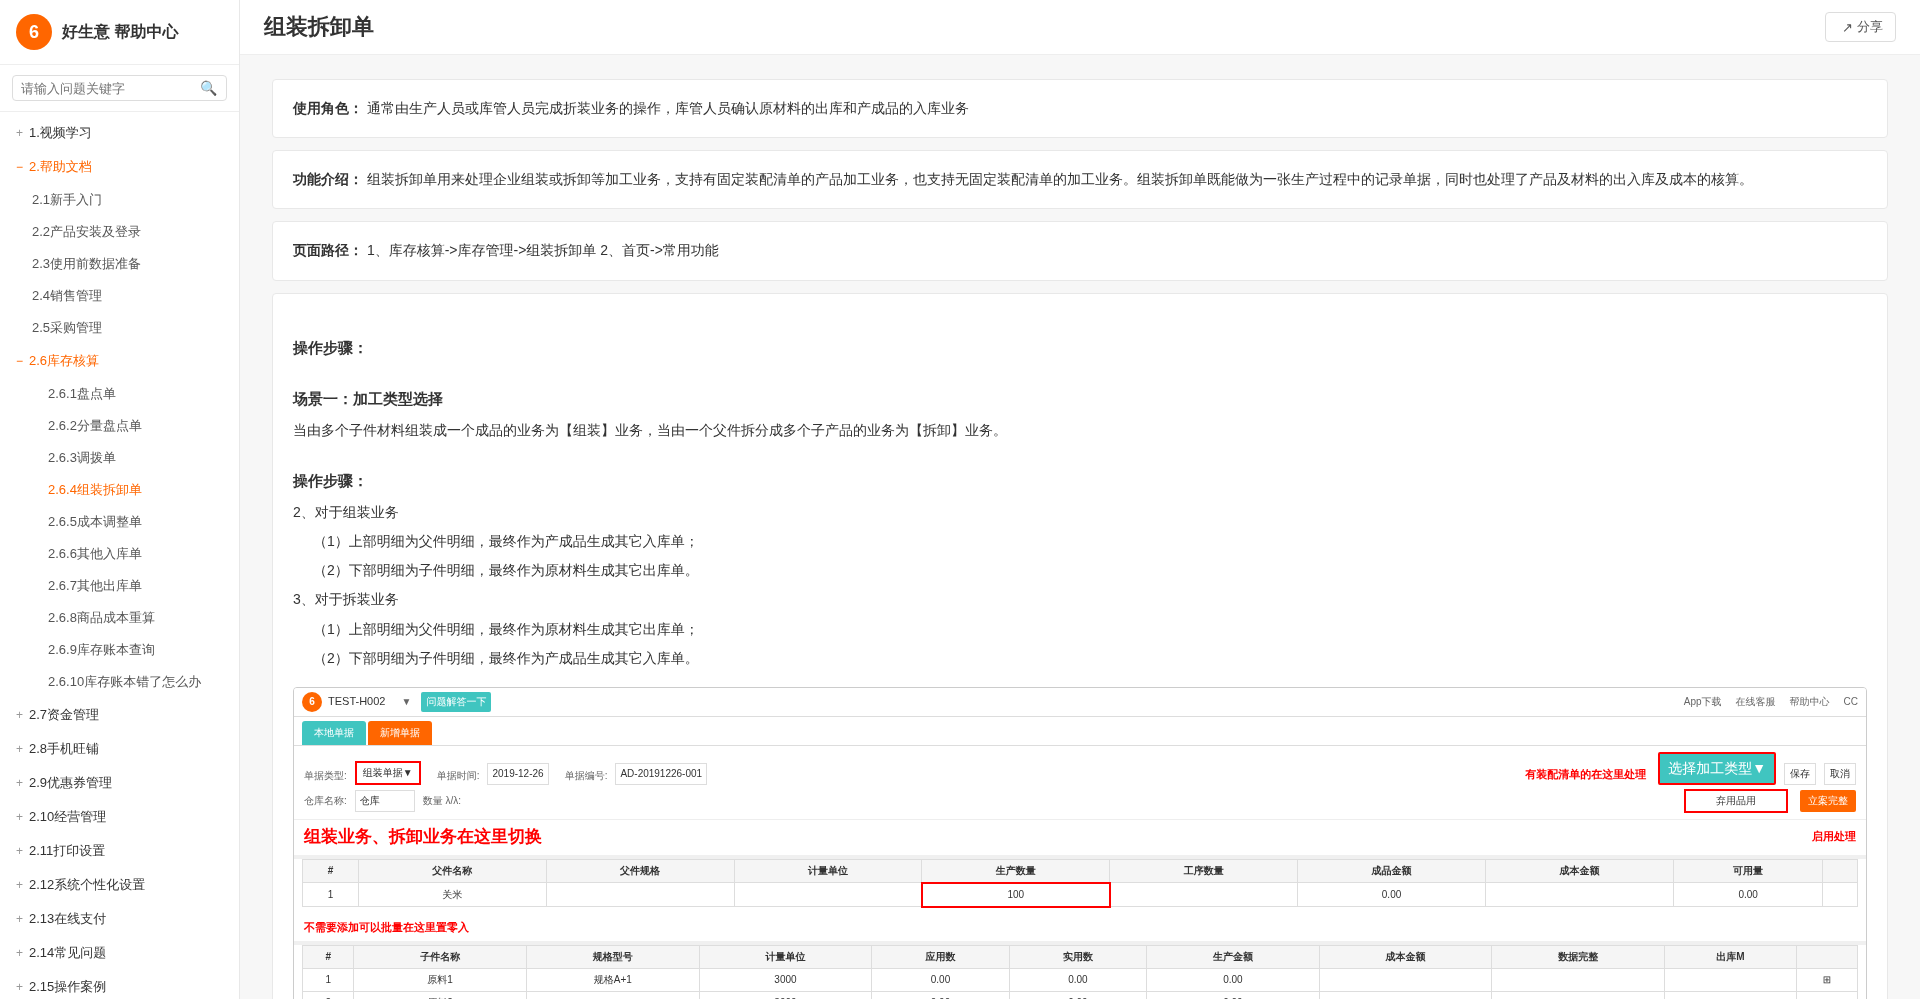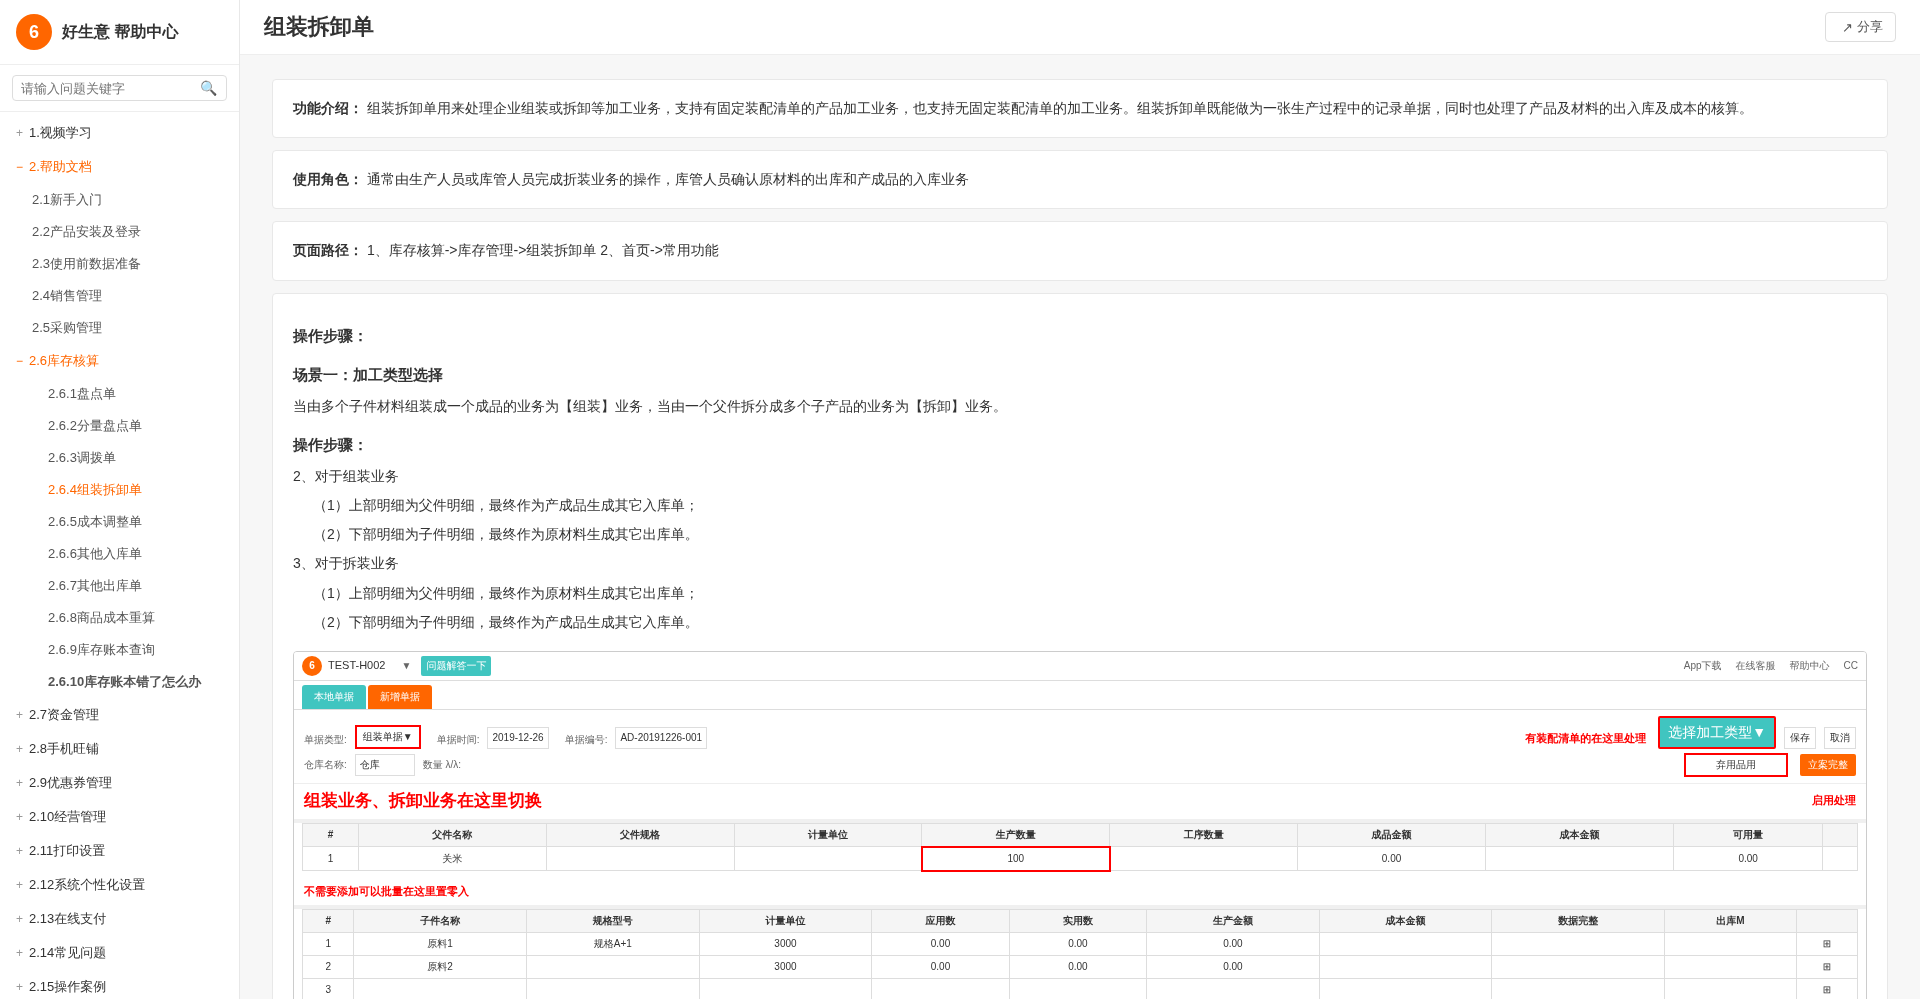--- a/index.html
+++ b/index.html
@@ -138,21 +138,21 @@
       font-size: 14px;
       line-height: 1.8;
       color: #333;
     }
 
     .bold { font-weight: bold; }
 
     .step-title {
       font-weight: bold;
       font-size: 15px;
-      margin: 12px 0 6px 0;
+      margin: 24px 0 6px 0;
       color: #333;
     }
 
     .step-sub {
       margin-left: 20px;
       margin-bottom: 4px;
       line-height: 1.8;
     }
 
     .step-num {
@@ -285,21 +285,21 @@
     </div>
     <div class="nav-sub-item" style="padding-left:48px;">
       <span>2.6.7其他出库单</span>
     </div>
     <div class="nav-sub-item" style="padding-left:48px;">
       <span>2.6.8商品成本重算</span>
     </div>
     <div class="nav-sub-item" style="padding-left:48px;">
       <span>2.6.9库存账本查询</span>
     </div>
-    <div class="nav-sub-item" style="padding-left:48px;font-weight:bold;">
+    <div class="nav-sub-item" style="padding-left:48px;">
       <span>2.6.10库存账本错了怎么办</span>
     </div>
 
     <div class="nav-item">
       <span class="prefix plus">+</span>
       <span>2.7资金管理</span>
     </div>
     <div class="nav-item">
       <span class="prefix plus">+</span>
       <span>2.8手机旺铺</span>
@@ -341,27 +341,27 @@
     <h1 class="page-title">组装拆卸单</h1>
     <button class="share-btn">
       <span>↗</span>
       <span>分享</span>
     </button>
   </div>
 
   <div id="content">
 
     <div class="content-card">
+      <span class="bold">使用角色：</span>
+      <span>通常由生产人员或库管人员完成折装业务的操作，库管人员确认原材料的出库和产成品的入库业务</span>
+    </div>
+
+    <div class="content-card">
       <span class="bold">功能介绍：</span>
       <span>组装拆卸单用来处理企业组装或拆卸等加工业务，支持有固定装配清单的产品加工业务，也支持无固定装配清单的加工业务。组装拆卸单既能做为一张生产过程中的记录单据，同时也处理了产品及材料的出入库及成本的核算。</span>
-    </div>
-
-    <div class="content-card">
-      <span class="bold">使用角色：</span>
-      <span>通常由生产人员或库管人员完成折装业务的操作，库管人员确认原材料的出库和产成品的入库业务</span>
     </div>
 
     <div class="content-card">
       <span class="bold">页面路径：</span>
       <span>1、库存核算-&gt;库存管理-&gt;组装拆卸单  2、首页-&gt;常用功能</span>
     </div>
 
     <div class="content-card">
       <div class="step-title">操作步骤：</div>
       <div class="step-title">场景一：加工类型选择</div>

